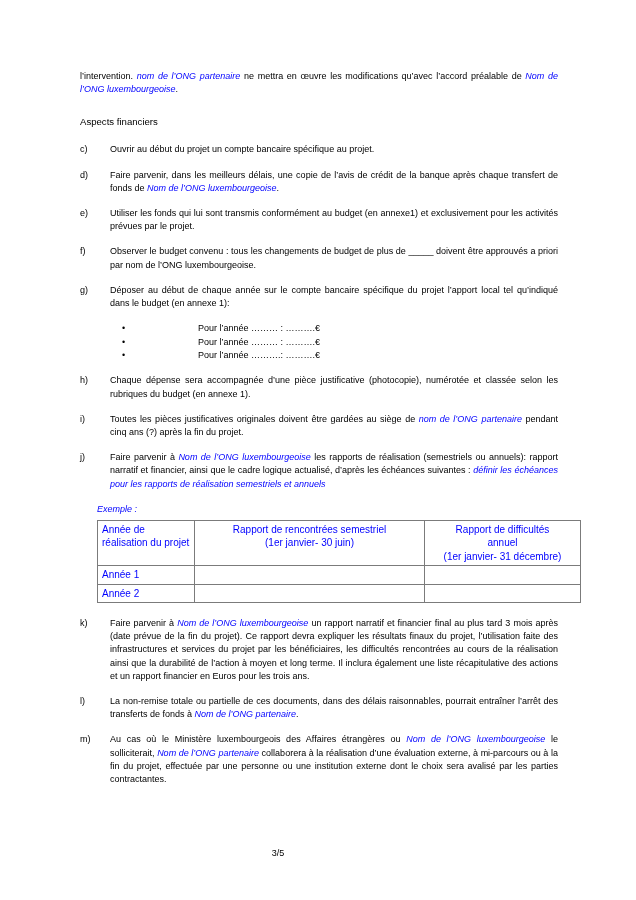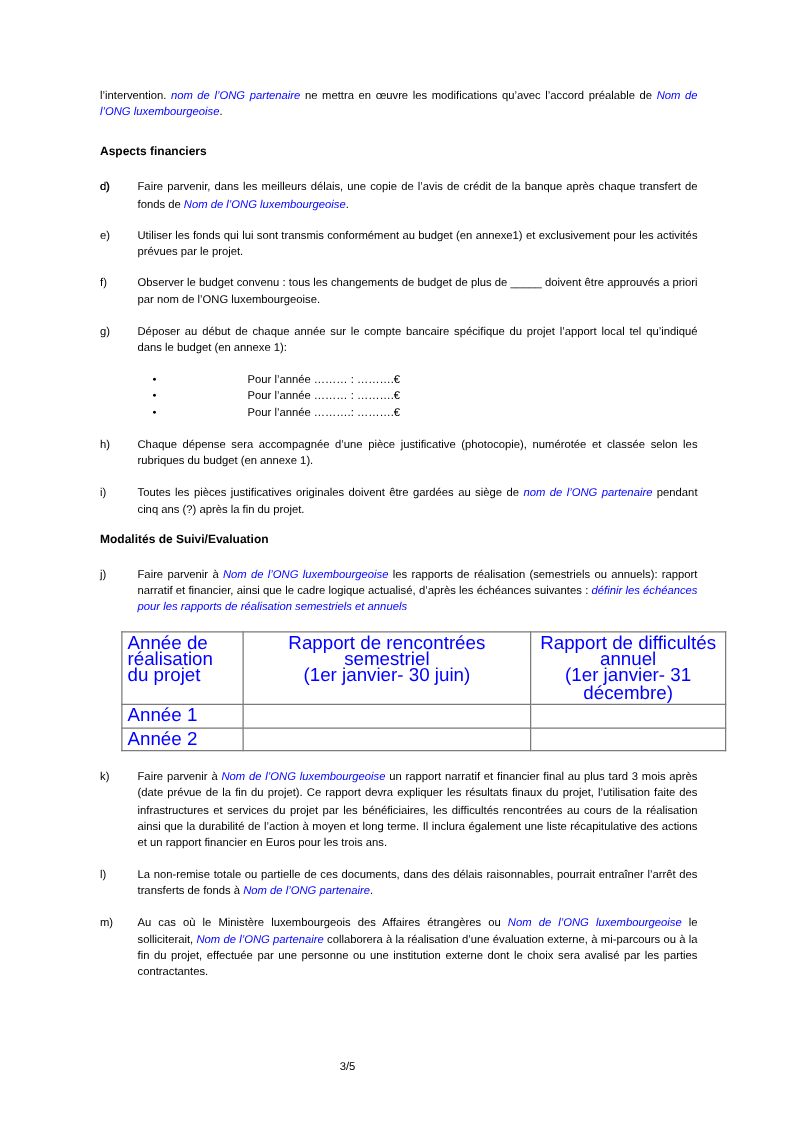--- a/index.html
+++ b/index.html
@@ -33,21 +33,21 @@
   }
   .intro {
     margin-bottom: 20px;
   }
   .blue {
     color: #0000ff;
     font-style: italic;
   }
   h2.section {
     font-size: 9.6px;
-    font-weight: bold;
+    font-weight: normal;
     margin: 0 0 15px 0;
     line-height: 12px;
   }
   .sect-financiers { margin-top: 2px; }
   .sect-modalites { margin-top: 18px; margin-bottom: 16px; }
 
   .item {
     position: relative;
     padding-left: 30px;
     font-size: 9.0px;
@@ -81,21 +81,21 @@
   }
   table.sched {
     border-collapse: collapse;
     width: 458px;
     margin: 4px 0 0 17px;
     table-layout: fixed;
   }
   table.sched td {
     border: 1px solid #7b7b7b;
     color: #0000ff;
-    font-size: 15px;
+    font-size: 10px;
     line-height: 13.4px;
     padding: 2px 4px 2px 4px;
     vertical-align: top;
   }
   td.c1 { width: 88px; text-align: left; }
   td.c2 { width: 221px; text-align: center; }
   td.c3 { width: 147px; text-align: center; }
   td.yr { padding-right: 22px; }
   td.blank { height: 13px; }
   .exemple {
@@ -118,44 +118,44 @@
 </head>
 <body>
 
 <div class="page">
   <div class="content">
 
     <p class="para intro"><span>l’intervention. </span><span class="blue">nom de l’ONG partenaire</span><span> ne mettra en œuvre les modifications qu’avec l’accord préalable de </span><span class="blue">Nom de l’ONG luxembourgeoise</span><span>.</span></p>
 
     <h2 class="section sect-financiers">Aspects financiers</h2>
 
-    <p class="item"><span class="marker">c)</span></p>
+    <p class="item"><span class="marker">c)</span><span>Ouvrir au début du projet un compte bancaire spécifique au projet.</span></p>
 
     <p class="item"><span class="marker">d)</span><span>Faire parvenir, dans les meilleurs délais, une copie de l’avis de crédit de la banque après chaque transfert de fonds de </span><span class="blue">Nom de l’ONG luxembourgeoise</span><span>.</span></p>
 
     <p class="item"><span class="marker">e)</span><span>Utiliser les fonds qui lui sont transmis conformément au budget (en annexe1) et exclusivement pour les activités prévues par le projet.</span></p>
 
     <p class="item"><span class="marker">f)</span><span>Observer le budget convenu : tous les changements de budget de plus de _____ doivent être approuvés a priori par nom de l’ONG luxembourgeoise.</span></p>
 
     <p class="item"><span class="marker">g)</span><span>Déposer au début de chaque année sur le compte bancaire spécifique du projet l’apport local tel qu’indiqué dans le budget (en annexe 1):</span></p>
 
     <ul class="bullets">
       <li><span class="dot">•</span><span>Pour l’année ……… : ……….€</span></li>
       <li><span class="dot">•</span><span>Pour l’année ……… : ……….€</span></li>
       <li><span class="dot">•</span><span>Pour l’année ……….: ……….€</span></li>
     </ul>
 
     <p class="item"><span class="marker">h)</span><span>Chaque dépense sera accompagnée d’une pièce justificative (photocopie), numérotée et classée selon les rubriques du budget (en annexe 1).</span></p>
 
     <p class="item"><span class="marker">i)</span><span>Toutes les pièces justificatives originales doivent être gardées au siège de </span><span class="blue">nom de l’ONG partenaire</span><span> pendant  cinq ans (?) après la fin du projet.</span></p>
 
-    <h2 class="section sect-modalites">Modalités de Suivi/Evaluation</h2>
 
     <p class="item"><span class="marker">j)</span><span>Faire parvenir à </span><span class="blue">Nom de l’ONG luxembourgeoise</span><span> les rapports de réalisation  (semestriels ou annuels): rapport narratif et financier, ainsi que le cadre logique actualisé, d’après les échéances suivantes : </span><span class="blue">définir les échéances pour les rapports de réalisation semestriels et annuels</span></p>
 
+    <div class="exemple">Exemple :</div>
 
     <table class="sched">
       <tbody>
         <tr>
           <td class="c1">Année de réalisation du projet</td>
           <td class="c2">
             <span>Rapport de rencontrées semestriel</span><br>
             <span>(1er janvier- 30 juin)</span>
           </td>
           <td class="c3">

